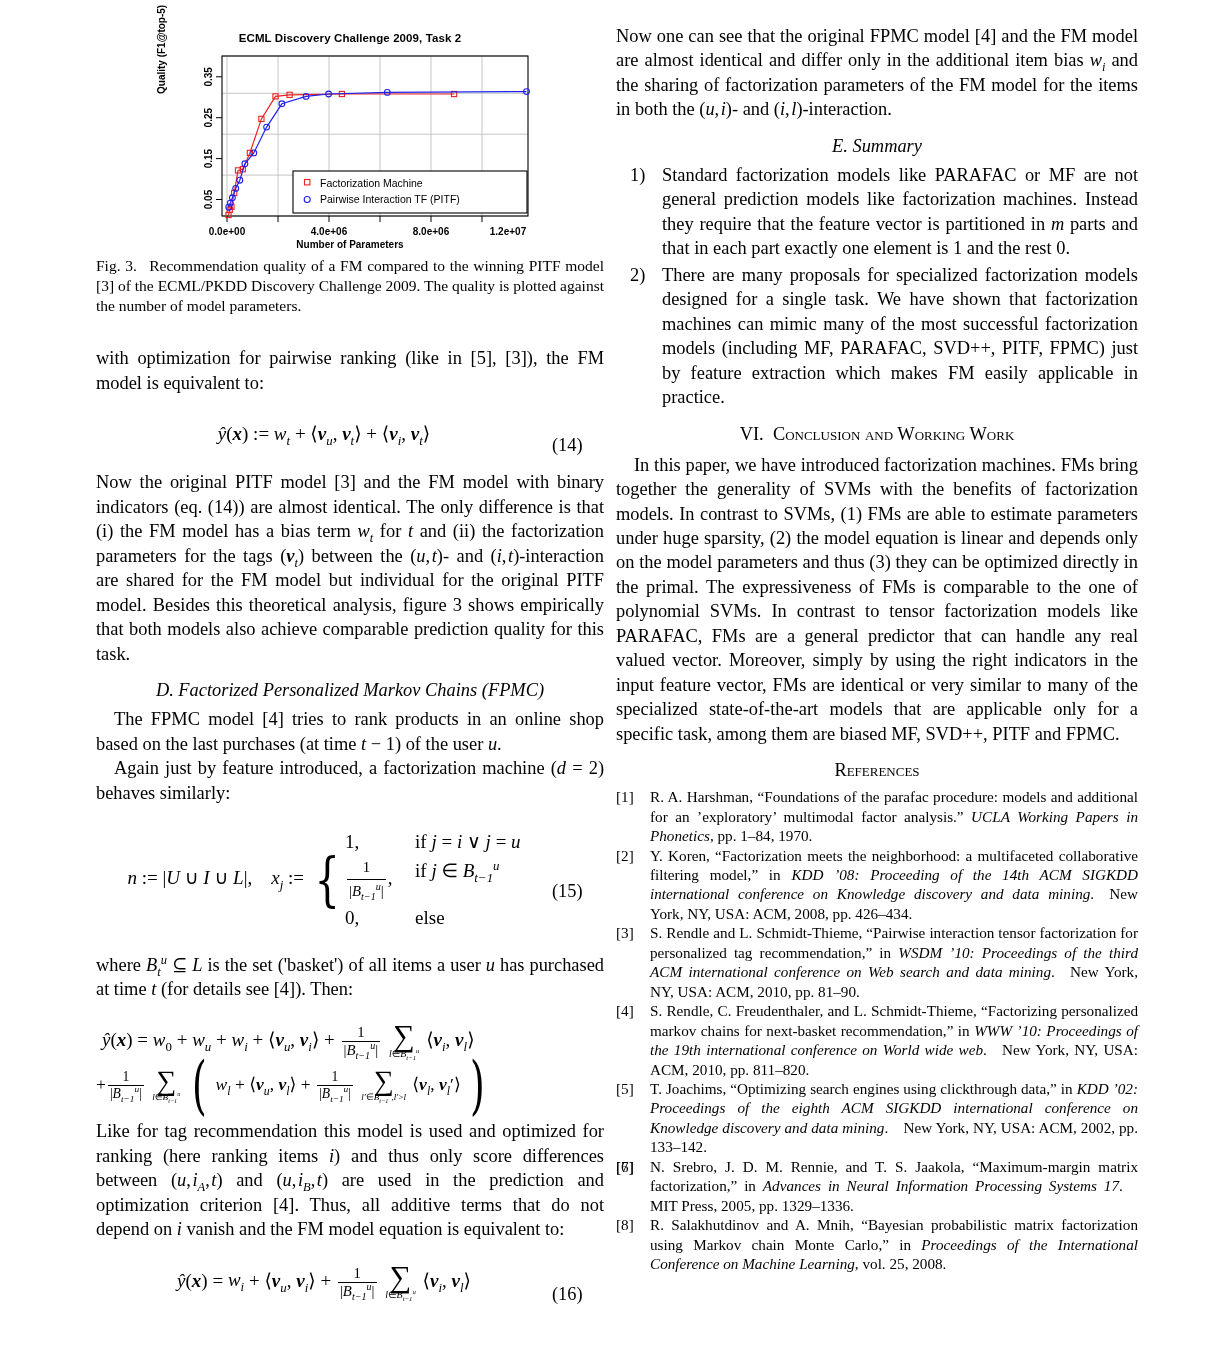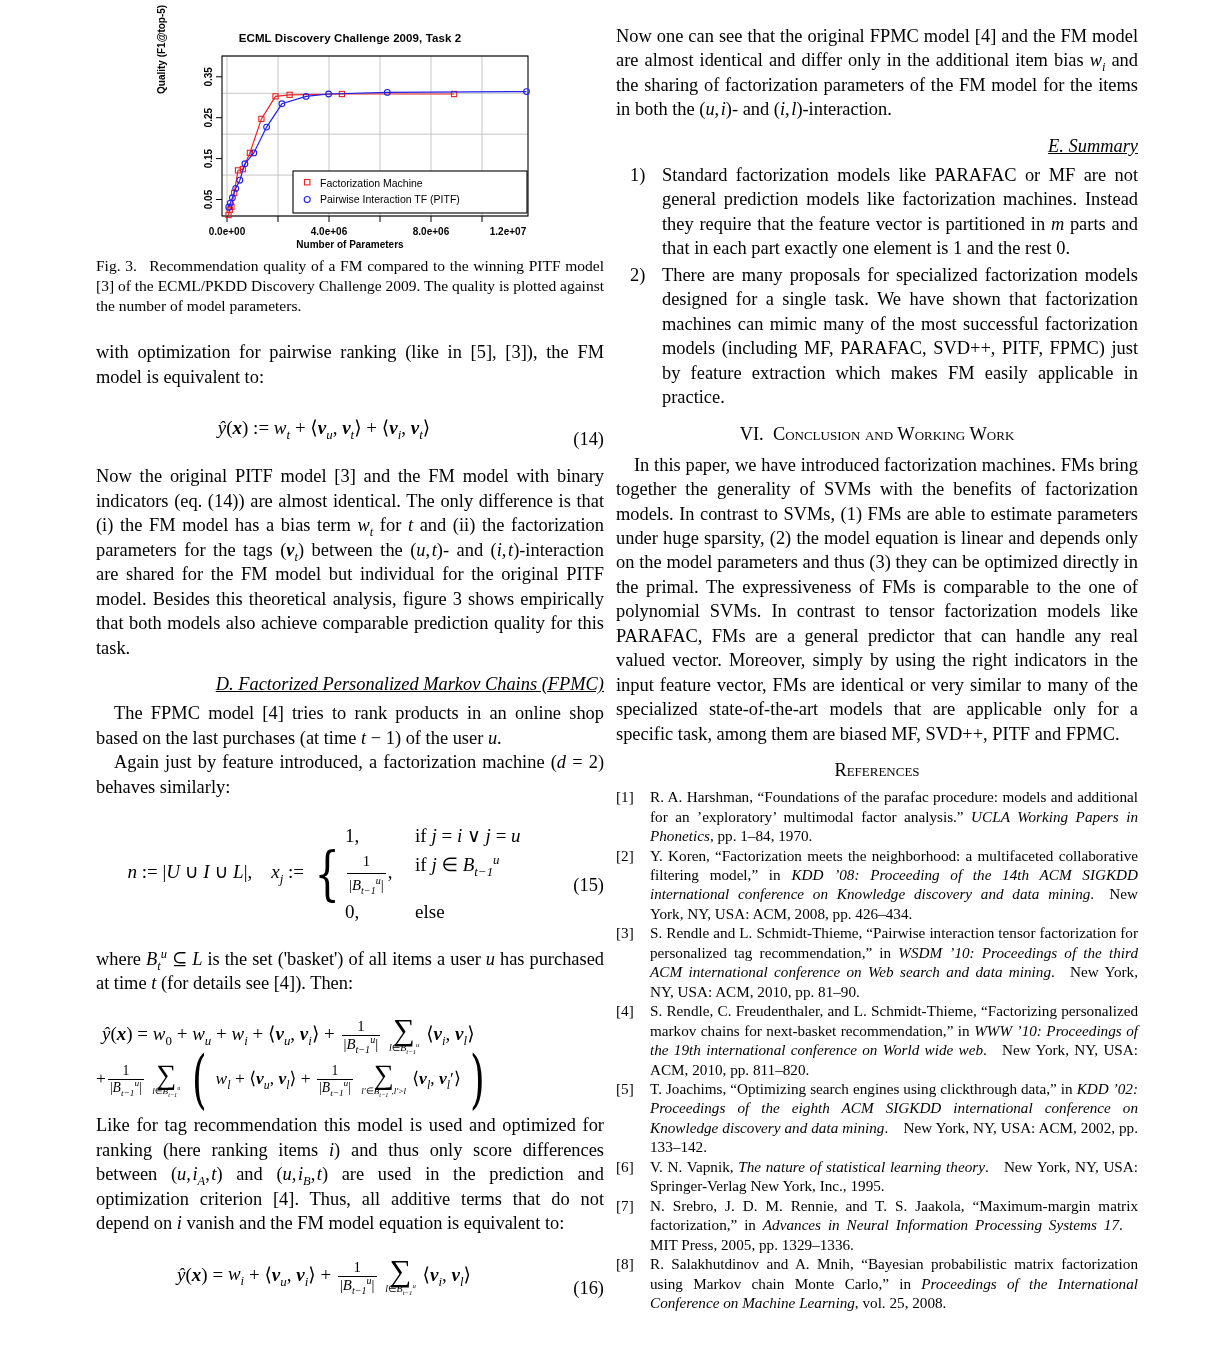--- a/index.html
+++ b/index.html
@@ -37,22 +37,21 @@
     -webkit-hyphens: none;
     hyphens: none;
   }
   p.body { text-indent: 0; margin-bottom: 0; }
   p.indent { text-indent: 18px; }
 
   .sec-head {
     font-style: italic;
     font-size: 18.4px;
     margin: 14px 0 6px 0;
-    text-align: right;
-    text-decoration: underline;
+    text-align: center;
   }
   .sec-head-center {
     text-align: center;
     font-size: 18.4px;
     margin: 16px 0 8px 0;
     font-variant: small-caps;
   }
   .smallcaps { font-variant: small-caps; }
 
   
@@ -120,21 +119,20 @@
     margin: 16px 0 14px 0;
     font-family: "Liberation Serif", serif;
   }
   .eq-body {
     flex: 1;
     text-align: center;
     font-size: 19px;
   }
   .eq-num {
     width: 52px;
-    text-align: right;
     font-size: 18.4px;
     margin-top: 24px;
   }
   .mi { font-style: italic; }
   .mb { font-weight: bold; }
   sub, sup { font-size: 0.68em; line-height: 0; }
 
   .frac {
     display: inline-block;
     vertical-align: middle;
@@ -328,21 +326,21 @@
             <rect x="154.5" y="155.5" width="5.4" height="5.4" fill="none" stroke="#ee2020" stroke-width="1.1"></rect>
             <text class="legend-text" x="170" y="162.5">Factorization Machine</text>
             <circle cx="157.2" cy="175.5" r="3" fill="none" stroke="#2020ee" stroke-width="1.1"></circle>
             <text class="legend-text" x="170" y="179">Pairwise Interaction TF (PITF)</text>
           </g>
         </svg>
       </div>
       <p class="fig-caption"><span>Fig. 3.</span> &nbsp;<span>Recommendation quality of a FM compared to the winning PITF model [3] of the ECML/PKDD Discovery Challenge 2009. The quality is plotted against the number of model parameters.</span></p>
     </div>
 
-    <p class="body" style="margin-top:24px">with optimization for pairwise ranking (like in [5], [3]), the FM model is equivalent to:</p>
+    <p class="body" style="margin-top:30px">with optimization for pairwise ranking (like in [5], [3]), the FM model is equivalent to:</p>
 
     <div class="eq-row">
       <div class="eq-body">
         <span class="mi">ŷ</span>(<span class="mi mb">x</span>) := <span class="mi">w<sub>t</sub></span> + ⟨<span class="mi mb">v</span><sub class="mi">u</sub>, <span class="mi mb">v</span><sub class="mi">t</sub>⟩ + ⟨<span class="mi mb">v</span><sub class="mi">i</sub>, <span class="mi mb">v</span><sub class="mi">t</sub>⟩
       </div>
       <div class="eq-num">(14)</div>
     </div>
 
     <p class="body"><span>Now the original PITF model [3] and the FM model with binary indicators (eq. (14)) are almost identical. The only difference is that (i) the FM model has a bias term </span><span class="mi">w<sub>t</sub></span><span> for </span><span class="mi">t</span><span> and (ii) the factorization parameters for the tags (</span><span class="mi mb">v</span><sub class="mi">t</sub><span>) between the </span>(<span class="mi">u</span>, <span class="mi">t</span>)<span>- and </span>(<span class="mi">i</span>, <span class="mi">t</span>)<span>-interaction are shared for the FM model but individual for the original PITF model. Besides this theoretical analysis, figure 3 shows empirically that both models also achieve comparable prediction quality for this task.</span></p>
 
@@ -432,20 +430,20 @@
     <p class="body indent">In this paper, we have introduced factorization machines. FMs bring together the generality of SVMs with the benefits of factorization models. In contrast to SVMs, (1) FMs are able to estimate parameters under huge sparsity, (2) the model equation is linear and depends only on the model parameters and thus (3) they can be optimized directly in the primal. The expressiveness of FMs is comparable to the one of polynomial SVMs. In contrast to tensor factorization models like PARAFAC, FMs are a general predictor that can handle any real valued vector. Moreover, simply by using the right indicators in the input feature vector, FMs are identical or very similar to many of the specialized state-of-the-art models that are applicable only for a specific task, among them are biased MF, SVD++, PITF and FPMC.</p>
 
     <div class="sec-head-center" style="margin-top:14px;margin-bottom:6px"><span class="smallcaps">References</span></div>
 
     <div class="refs" id="refs-list">
         <div class="ref-item"><span class="ref-num">[1]</span><span><span>R. A. Harshman, “Foundations of the parafac procedure: models and additional for an ’exploratory’ multimodal factor analysis.” </span><i>UCLA Working Papers in Phonetics</i><span>, pp. 1–84, 1970.</span></span></div>
         <div class="ref-item"><span class="ref-num">[2]</span><span><span>Y. Koren, “Factorization meets the neighborhood: a multifaceted collaborative filtering model,” in </span><i>KDD ’08: Proceeding of the 14th ACM SIGKDD international conference on Knowledge discovery and data mining</i><span>. New York, NY, USA: ACM, 2008, pp. 426–434.</span></span></div>
         <div class="ref-item"><span class="ref-num">[3]</span><span><span>S. Rendle and L. Schmidt-Thieme, “Pairwise interaction tensor factorization for personalized tag recommendation,” in </span><i>WSDM ’10: Proceedings of the third ACM international conference on Web search and data mining</i><span>. New York, NY, USA: ACM, 2010, pp. 81–90.</span></span></div>
         <div class="ref-item"><span class="ref-num">[4]</span><span><span>S. Rendle, C. Freudenthaler, and L. Schmidt-Thieme, “Factorizing personalized markov chains for next-basket recommendation,” in </span><i>WWW ’10: Proceedings of the 19th international conference on World wide web</i><span>. New York, NY, USA: ACM, 2010, pp. 811–820.</span></span></div>
         <div class="ref-item"><span class="ref-num">[5]</span><span><span>T. Joachims, “Optimizing search engines using clickthrough data,” in </span><i>KDD ’02: Proceedings of the eighth ACM SIGKDD international conference on Knowledge discovery and data mining</i><span>. New York, NY, USA: ACM, 2002, pp. 133–142.</span></span></div>
-        <div class="ref-item"><span class="ref-num">[6]</span><span><span>V. N. Vapnik, </span><i>The nature of statistical learning theory</i><span>. New York, NY, USA: Springer-Verlag New York, Inc., 1995.</span></span></div>
+        <div class="ref-item"><span class="ref-num">[6]</span></div>
         <div class="ref-item"><span class="ref-num">[7]</span><span><span>N. Srebro, J. D. M. Rennie, and T. S. Jaakola, “Maximum-margin matrix factorization,” in </span><i>Advances in Neural Information Processing Systems 17</i><span>. MIT Press, 2005, pp. 1329–1336.</span></span></div>
         <div class="ref-item"><span class="ref-num">[8]</span><span><span>R. Salakhutdinov and A. Mnih, “Bayesian probabilistic matrix factorization using Markov chain Monte Carlo,” in </span><i>Proceedings of the International Conference on Machine Learning</i><span>, vol. 25, 2008.</span></span></div>
       </div>
 
   </div>
 
 </div>
 
 </body></html>

